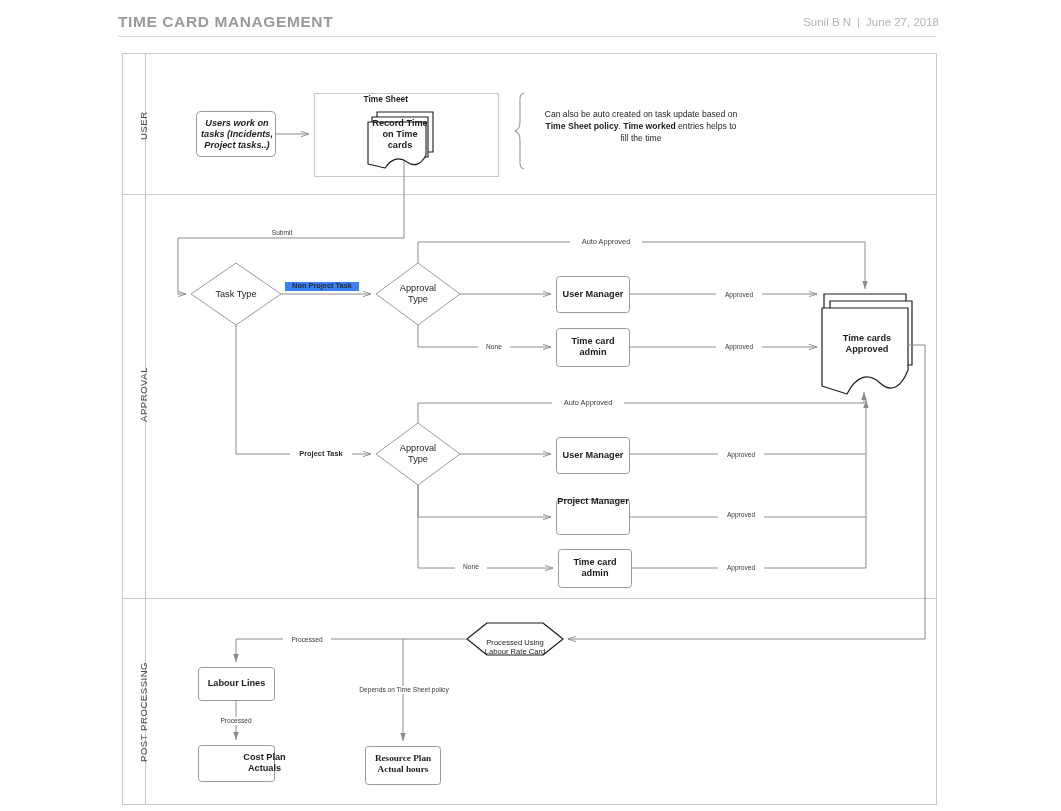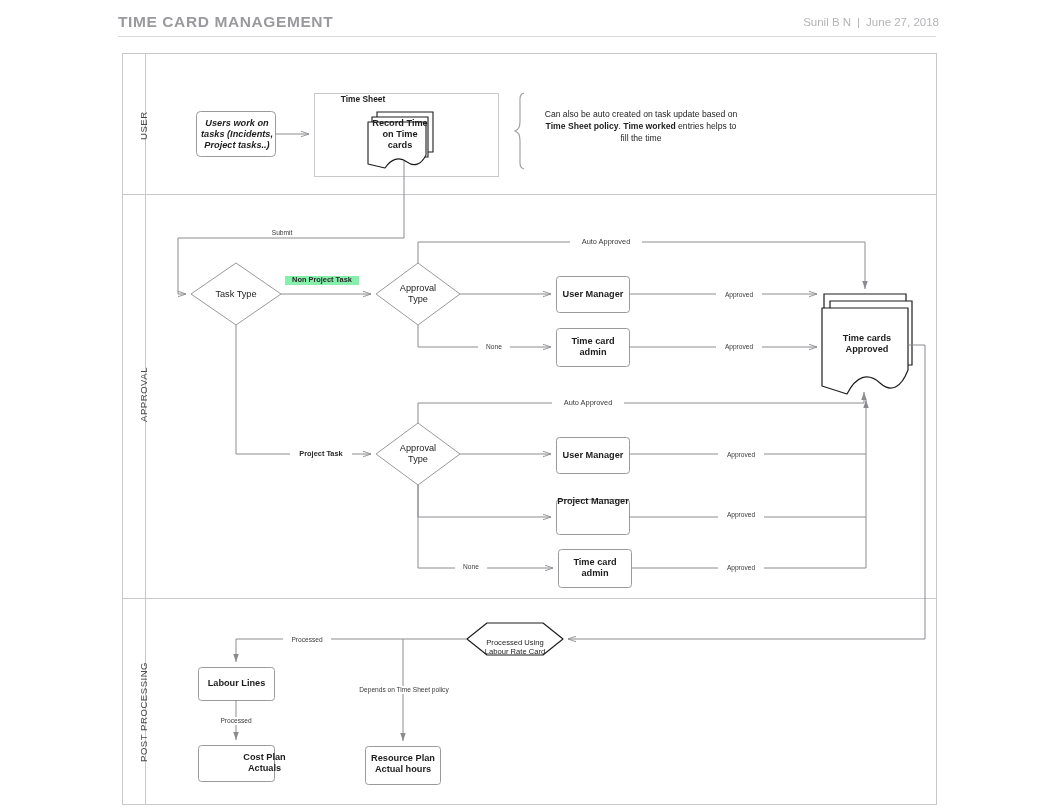--- a/index.html
+++ b/index.html
@@ -46,21 +46,21 @@
   .node-txt { font-size: 9.2px; font-weight: bold; }
   .node-txt-n { font-size: 9.2px; font-weight: normal; }
   .edge-txt { font-size: 7.4px; font-weight: bold; color:#2a2a2a; }
   .edge-txt-sm { font-size: 6.6px; font-weight: normal; color:#3a3a3a; }
   .lane-lbl {
     position: absolute; font-size: 9.6px; color: #4a4a4a;
     letter-spacing: .5px;
     transform-origin: 0 0;
     white-space: nowrap;
   }
-  .container-lbl { font-size: 8.4px; font-weight: bold; color:#1d1d1d; text-align:center; }
+  .container-lbl { font-size: 8.4px; font-weight: bold; color:#1d1d1d; text-align:right; }
   .note {
     position:absolute; font-size: 8.6px; color:#1d1d1d;
     text-align:center; line-height:1.42; width: 200px;
   }
   .note b { font-weight: bold; }
 </style>
 </head>
 <body>
 
 <div id="root">
@@ -228,25 +228,25 @@
   <div class="lbl node-txt" style="left:554px; top:496px; width:78px;">Project Manager</div>
   <div class="lbl node-txt" style="left:558px; top:557px; width:74px;">Time card
 admin</div>
   <div class="lbl node-txt" style="left:824px; top:333px; width:86px;">Time cards
 Approved</div>
   <div class="lbl node-txt-n" style="left:467px; top:629px; width:96px; font-size:7.6px;margin-top:10px;">Processed Using
 Labour Rate Card</div>
   <div class="lbl node-txt" style="left:198px; top:678px; width:77px;">Labour Lines</div>
   <div class="lbl node-txt" style="left:198px; top:752px; width:77px;padding-left:28px;">Cost Plan
 Actuals</div>
-  <div class="lbl node-txt" style="left:365px; top:753px; width:76px;">Resource Plan
+  <div class="lbl node-txt" style="left:365px; top:753px; width:76px;font-family:Liberation Serif, serif;">Resource Plan
 Actual hours</div>
 
   <div class="lbl edge-txt-sm" style="left:252px; top:229px; width:60px;">Submit</div>
-  <div class="lbl edge-txt" style="left:285px; top:276px; width:74px; background:#86efac;">Non Project Task</div>
+  <div class="lbl edge-txt" style="left:285px; top:282px; width:74px; background:#3b82f6;">Non Project Task</div>
   <div class="lbl edge-txt" style="left:290px; top:450px; width:62px; background:#fff;">Project Task</div>
   <div class="lbl edge-txt-sm" style="left:570px; top:238px; width:72px; background:#fff; font-size:7.4px;">Auto Approved</div>
   <div class="lbl edge-txt-sm" style="left:552px; top:399px; width:72px; background:#fff; font-size:7.4px;">Auto Approved</div>
   <div class="lbl edge-txt-sm" style="left:478px; top:343px; width:32px; background:#fff;">None</div>
   <div class="lbl edge-txt-sm" style="left:455px; top:563px; width:32px; background:#fff;">None</div>
   <div class="lbl edge-txt-sm" style="left:716px; top:291px; width:46px; background:#fff;">Approved</div>
   <div class="lbl edge-txt-sm" style="left:716px; top:343px; width:46px; background:#fff;">Approved</div>
   <div class="lbl edge-txt-sm" style="left:718px; top:451px; width:46px; background:#fff;">Approved</div>
   <div class="lbl edge-txt-sm" style="left:718px; top:511px; width:46px; background:#fff;">Approved</div>
   <div class="lbl edge-txt-sm" style="left:718px; top:564px; width:46px; background:#fff;">Approved</div>

